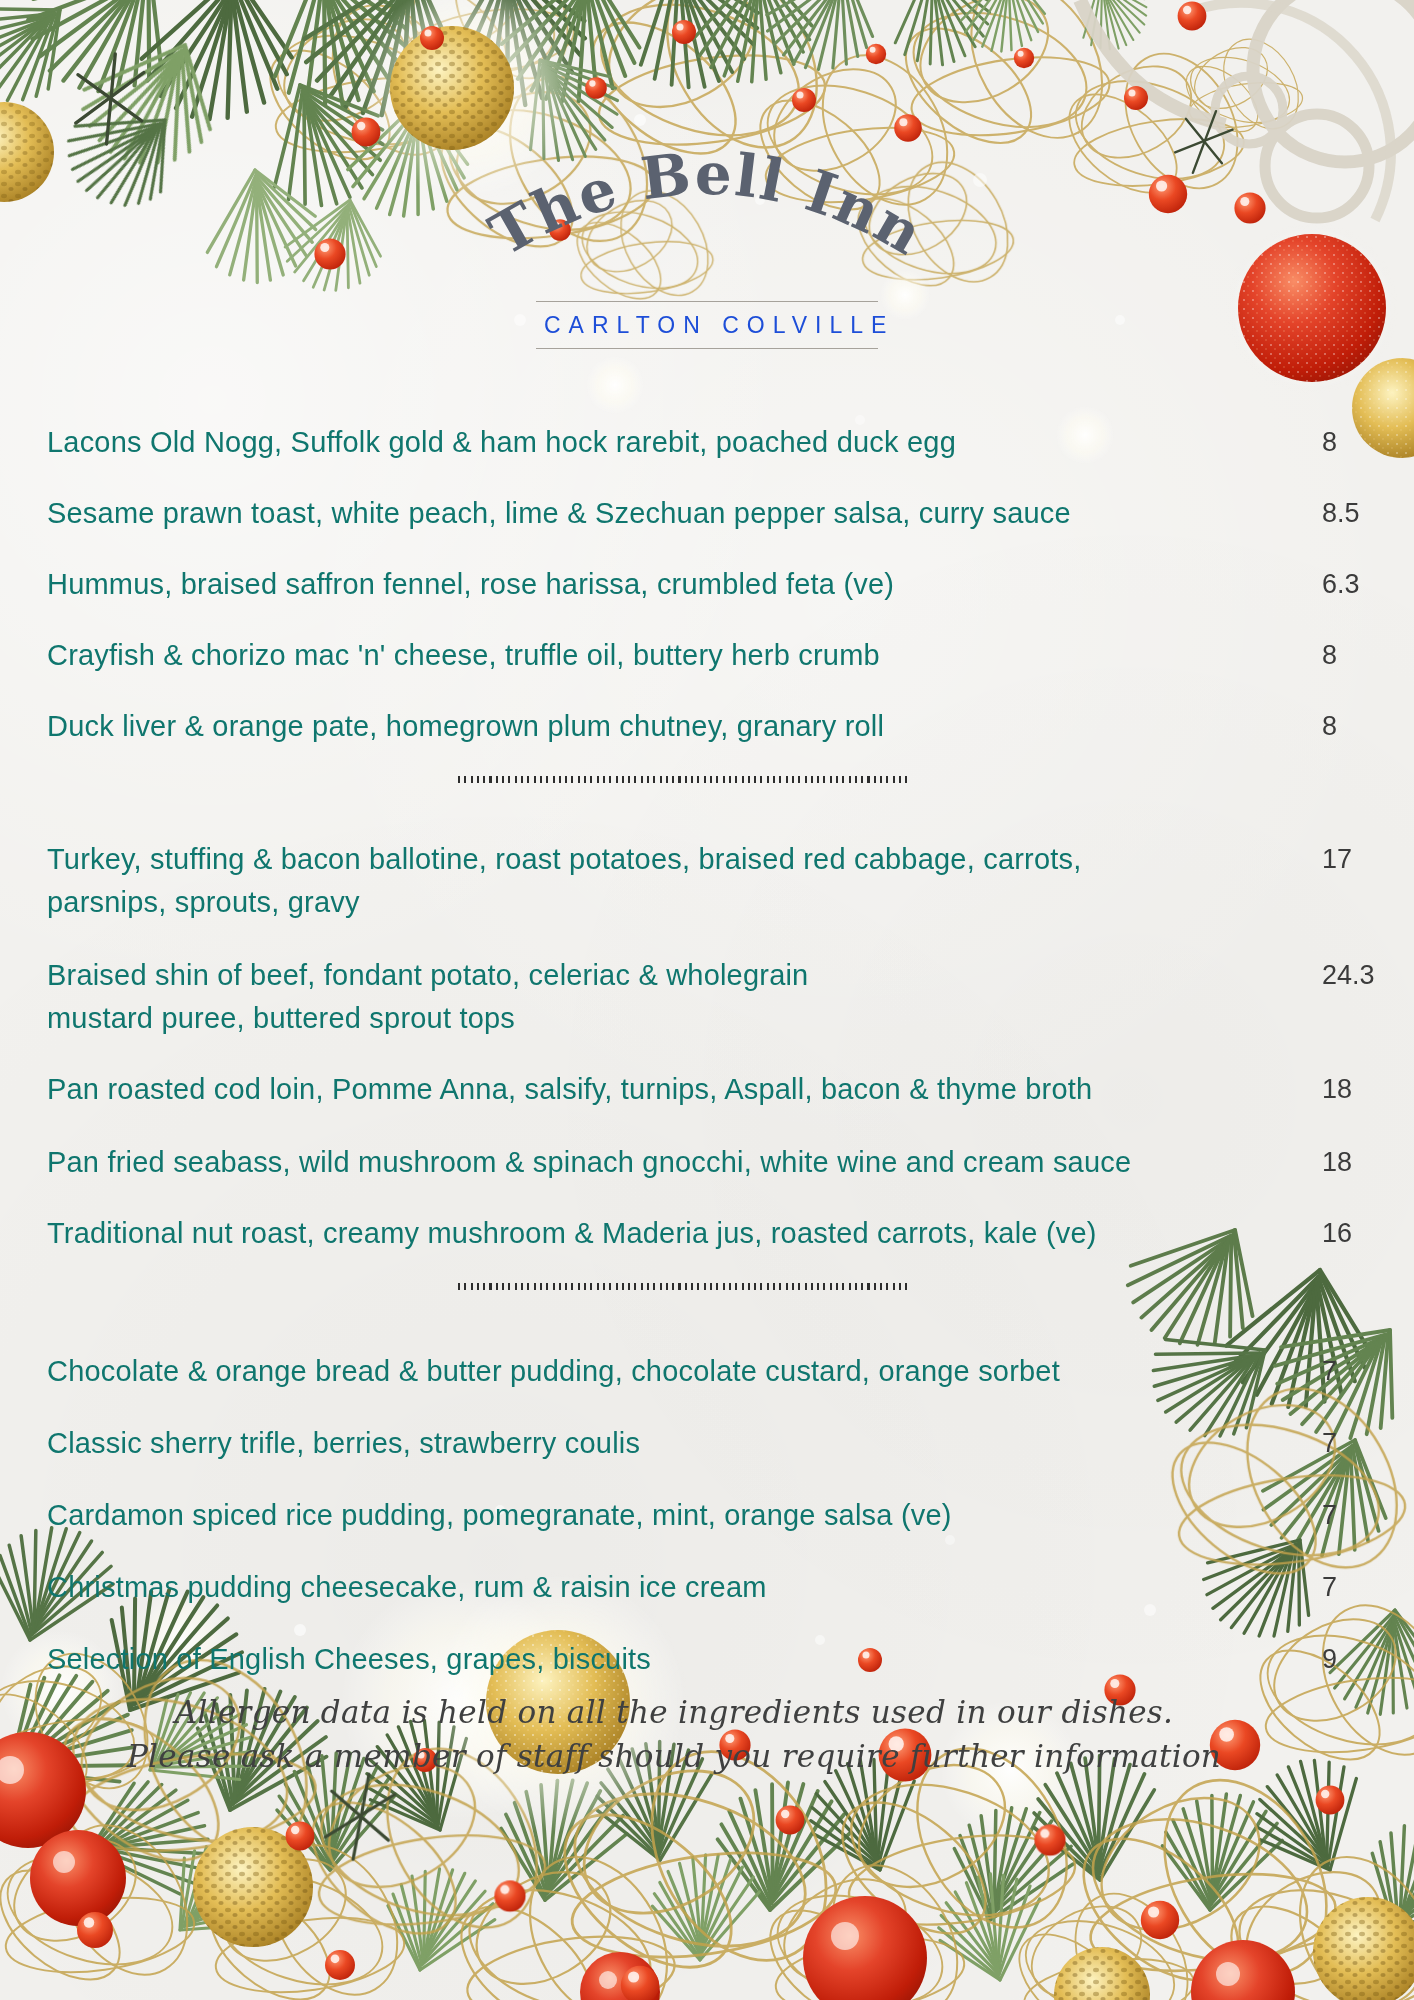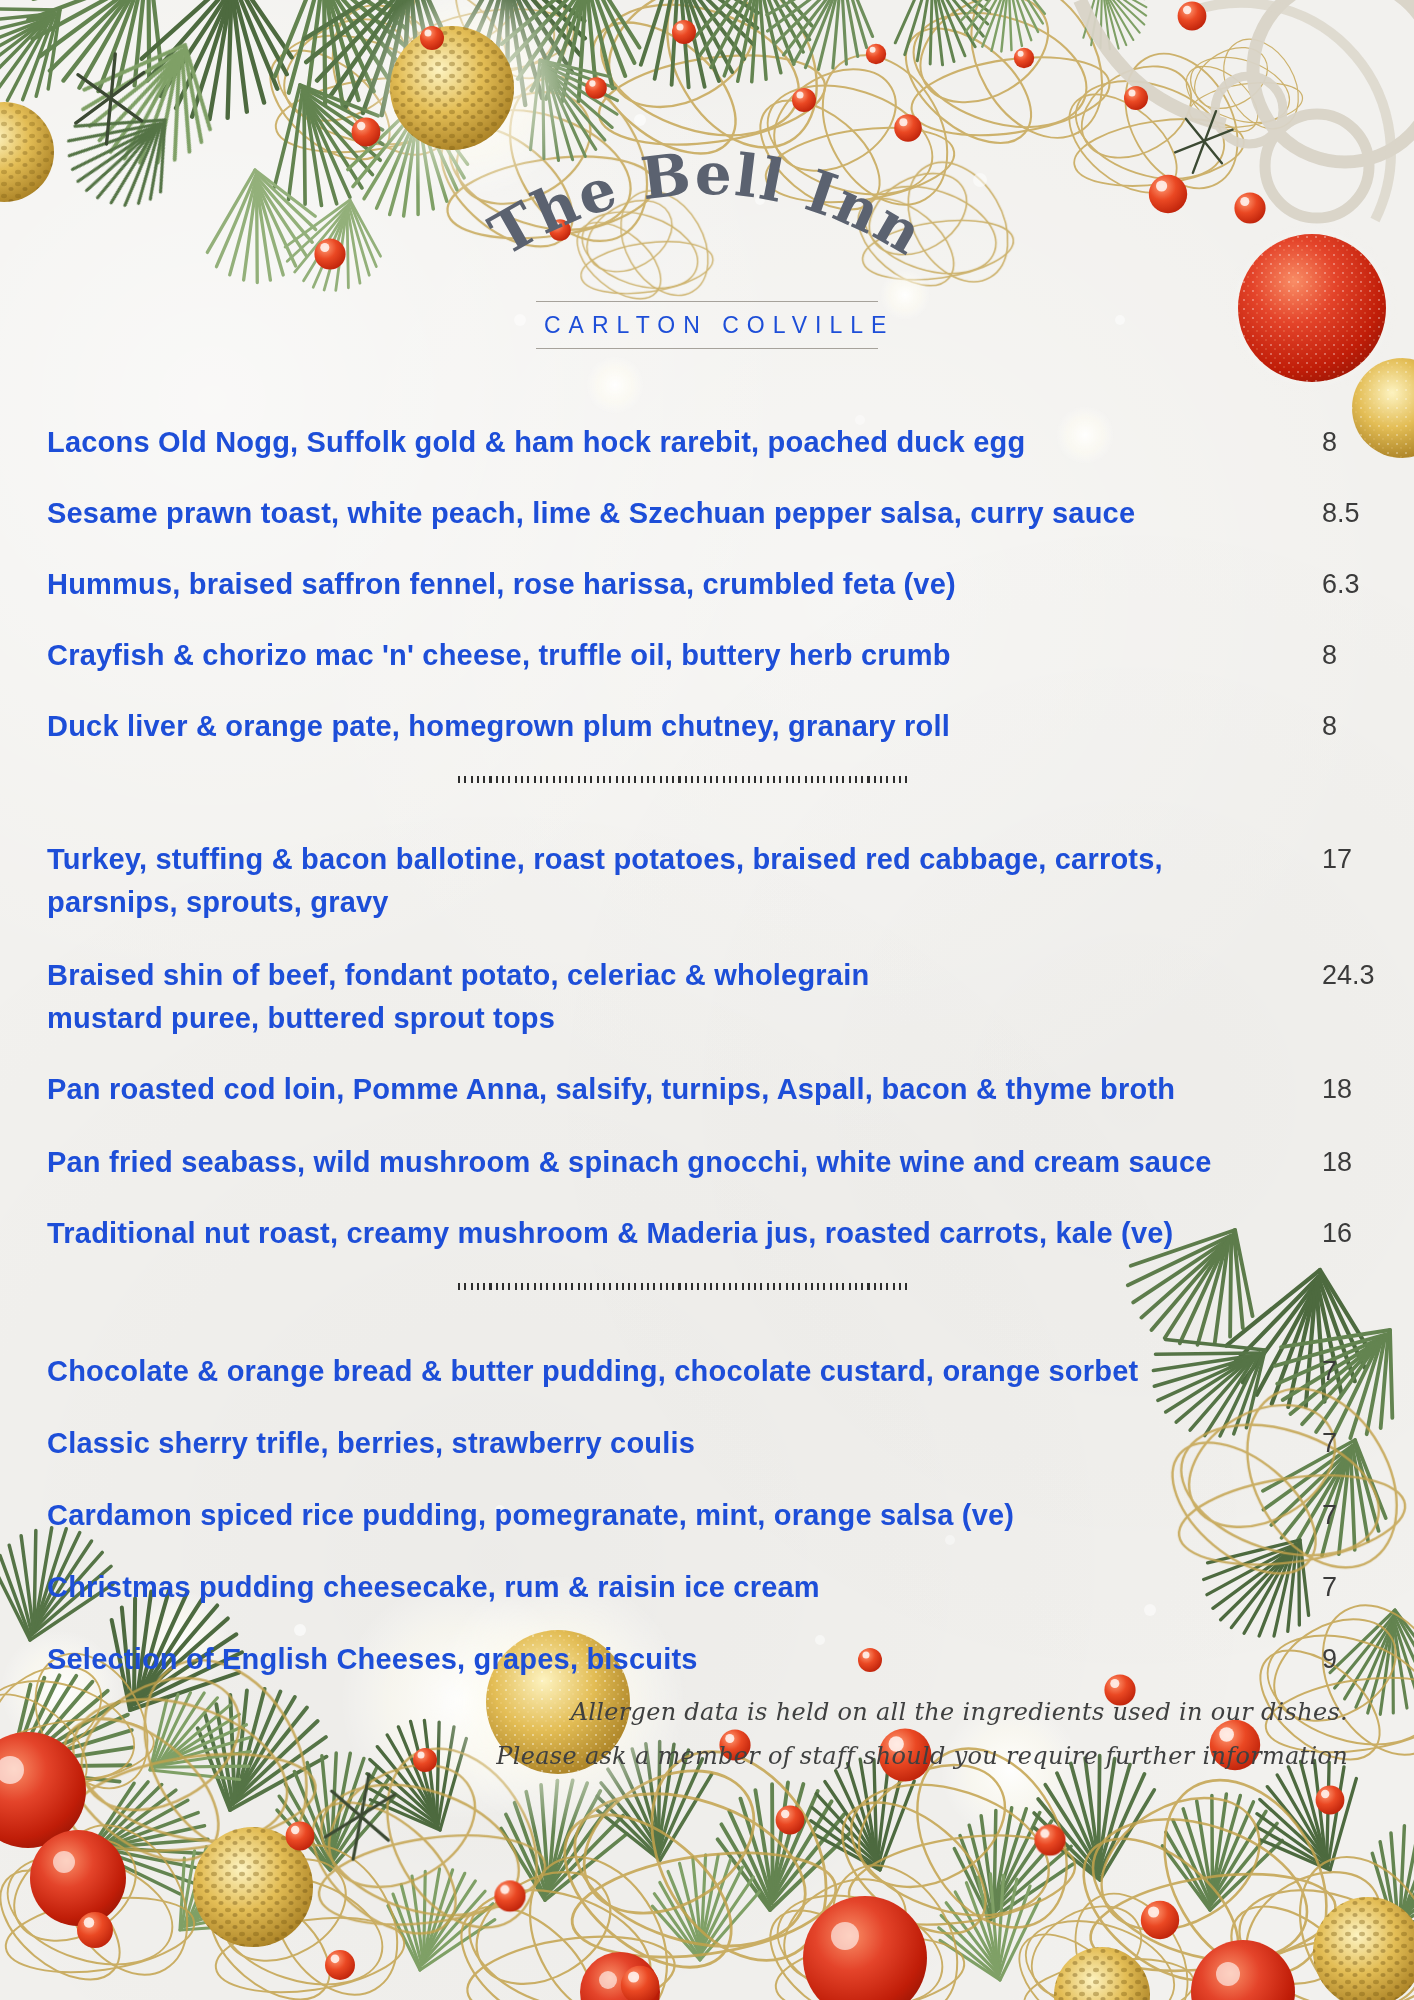--- a/index.html
+++ b/index.html
@@ -33,34 +33,34 @@
     font-size:23px;letter-spacing:8px;color:#1d4ed8;padding-left:8px;white-space:nowrap;
   }
 
   
   .menu{position:absolute;left:47px;top:421px;width:1333px;z-index:3;}
   .row{display:flex;align-items:flex-start;margin-bottom:28px;}
   .row.mb30{margin-bottom:30px;}
   .row.mb29{margin-bottom:29px;}
   .iname{
     flex:1 1 auto;padding-right:24px;font-size:29px;line-height:43px;
-    color:#1d4ed8;font-weight:700;white-space:pre-line;letter-spacing:.2px;
+    color:#0f766e;font-weight:400;white-space:pre-line;letter-spacing:.2px;
   }
   .iprice{flex:0 0 58px;font-size:27px;line-height:43px;color:#3b3b3b;font-weight:300;}
   .dotted{
     height:7px;width:452px;margin:18px auto 55px auto;transform:translateX(-30px);
     background:repeating-linear-gradient(90deg,#2d2d2d 0 2px,transparent 2px 6.3px);
   }
   .dotted.d2{margin:12px auto 60px auto;}
 
   
   .footer{
-    position:absolute;top:1690px;left:0;width:1348px;text-align:right;z-index:3;
+    position:absolute;top:1690px;left:0;width:1348px;text-align:center;z-index:3;
     font-family:"DejaVu Serif","Liberation Serif",serif;font-style:italic;
-    font-size:24px;line-height:44px;color:#3f4040;letter-spacing:.3px;
+    font-size:31px;line-height:44px;color:#3f4040;letter-spacing:.3px;
   }
 </style>
 </head>
 <body>
 
 <svg id="decor-top" class="decor" width="1414" height="470" viewBox="0 0 1414 470" xmlns="http://www.w3.org/2000/svg">
   <defs>
     <g id="spray" stroke-linecap="round" stroke-width="3.5" fill="none">
       <line x1="0" y1="0" x2="-59" y2="81"></line>
       <line x1="0" y1="6" x2="-51" y2="97"></line>

